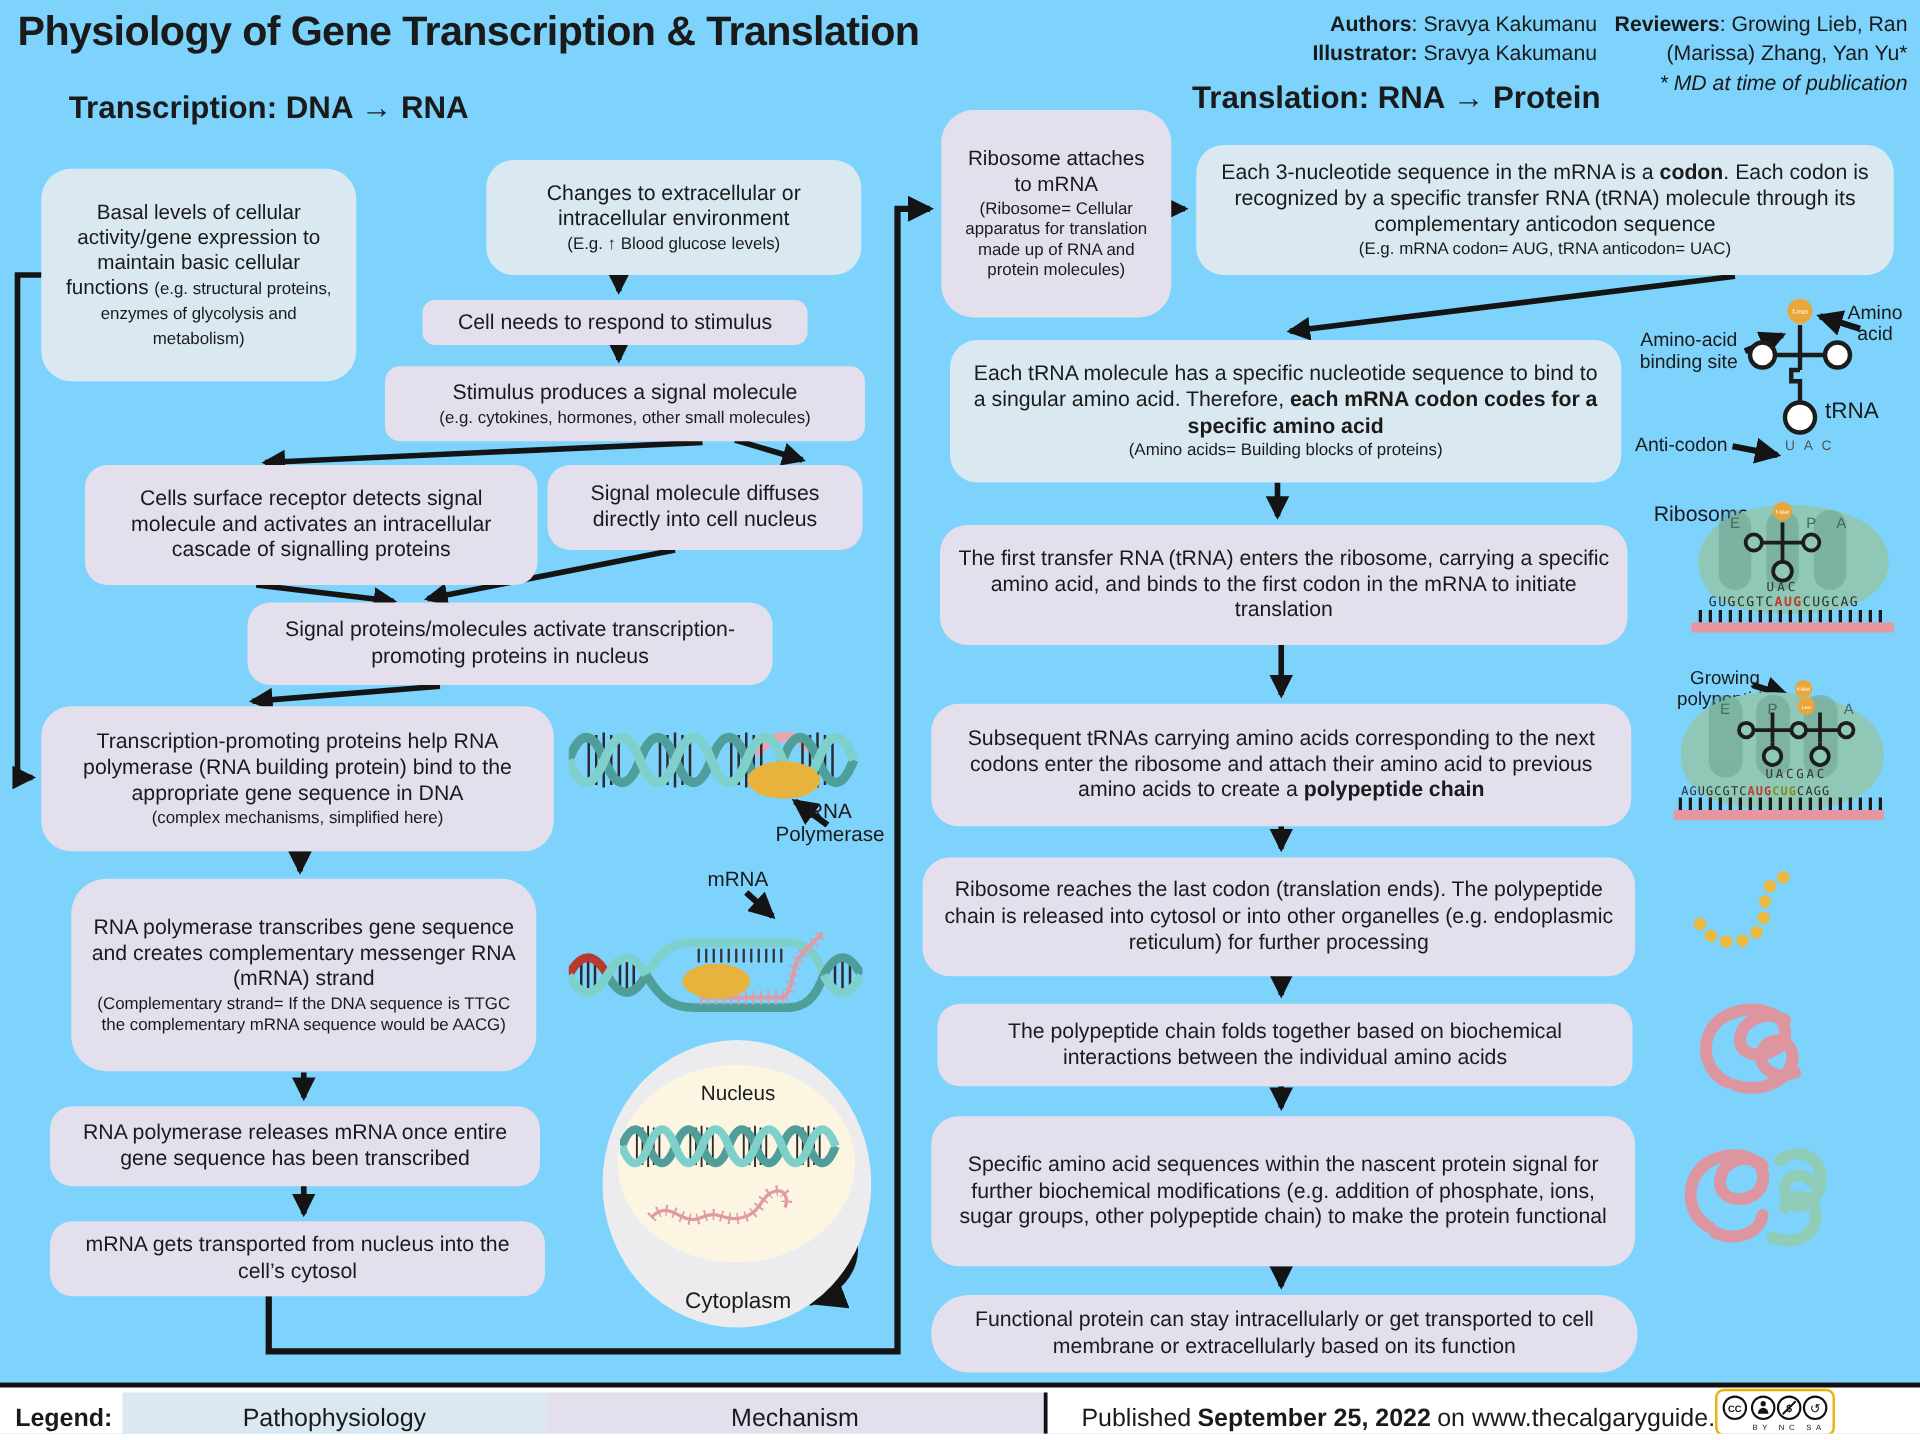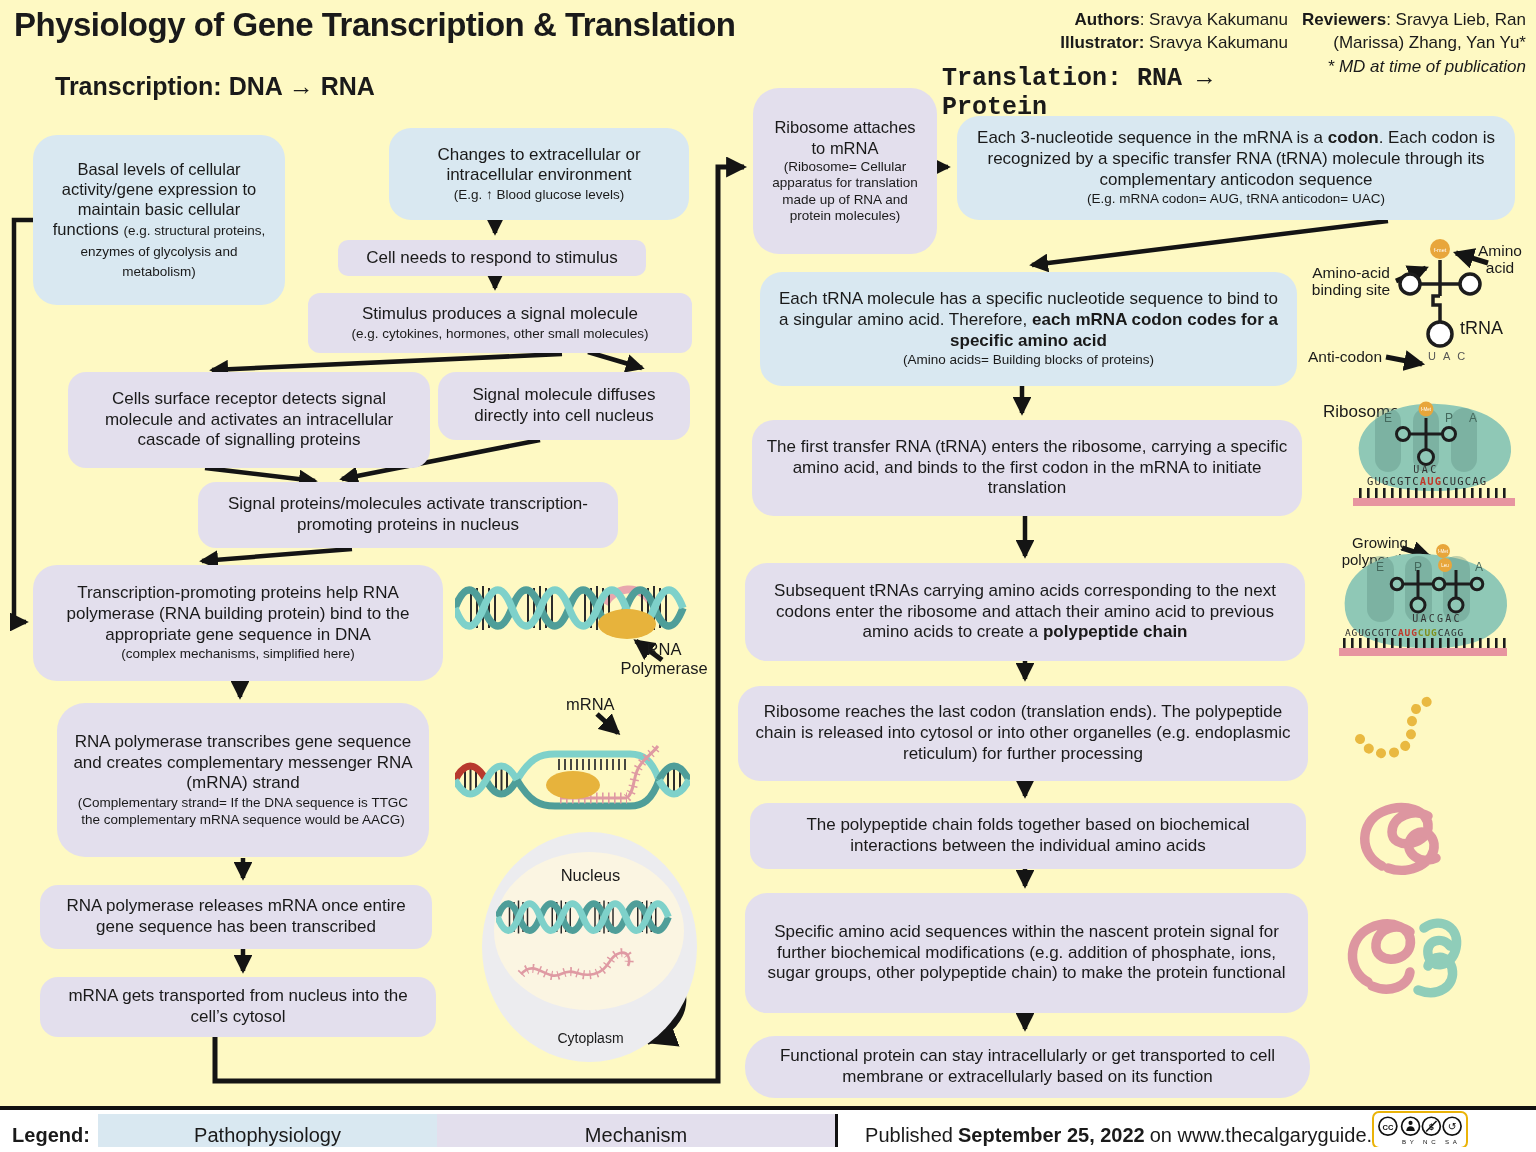--- a/index.html
+++ b/index.html
@@ -1,23 +1,23 @@
 <!DOCTYPE html>
 <html><head>
 <meta charset="utf-8">
 <style>
   html,body{margin:0;padding:0;background:#fff;}
-  #canvas{position:relative;width:1536px;height:1147px;background:#fef9c3;overflow:hidden;
+  #canvas{position:relative;width:1536px;height:1147px;background:#7dd3fc;overflow:hidden;
           font-family:"Liberation Sans",sans-serif;color:#1a1a1a;}
   .abs{position:absolute;}
   
   .title{left:14px;top:6px;font-size:33px;font-weight:700;letter-spacing:-0.5px;}
   .h-sec{font-size:25px;font-weight:700;}
   .h-transcription{left:55px;top:72px;}
-  .h-translation{left:942px;top:64px;width:350px;text-align:left;font-family:Liberation Mono, monospace;}
+  .h-translation{left:942px;top:64px;width:350px;text-align:center;}
   .credits{right:10px;top:8px;display:flex;gap:14px;font-size:17px;line-height:1.38;}
   .credits .col{text-align:right;}
   .credits .md{font-style:italic;}
   
   .bx{position:absolute;border-radius:18px;display:flex;align-items:center;justify-content:center;
       text-align:center;padding:6px 14px;box-sizing:border-box;font-size:17px;line-height:1.22;}
   .blue{background:#d9e8f1;}
   .purp{background:#e3dfed;}
   .sub{font-size:13.5px;line-height:1.22;}
   .blk{display:block;margin-top:1px;}
@@ -45,21 +45,21 @@
   .figlab{font-size:16.5px;line-height:1.15;}
   .l-rnapol{left:612px;top:640px;width:104px;text-align:center;}
   .l-mrna{left:566px;top:695px;width:70px;}
   .l-ribosome{left:1323px;top:402px;font-size:17px;}
   .l-growing{left:1337px;top:534px;width:86px;text-align:center;font-size:15px;}
   
   .f-cell{left:478px;top:832px;width:225px;height:232px;}
   .cell-outer{position:absolute;left:4px;top:0;width:215px;height:230px;border-radius:50%;background:#ececef;}
   .cell-inner{position:absolute;left:16px;top:20px;width:190px;height:158px;border-radius:50%;background:#fbf5e2;}
   .l-nucleus{position:absolute;left:0;right:0;top:34px;text-align:center;font-size:16.5px;}
-  .l-cytoplasm{position:absolute;left:0;right:0;top:198px;text-align:center;font-size:14px;}
+  .l-cytoplasm{position:absolute;left:0;right:0;top:198px;text-align:center;font-size:18px;}
   
   .f-trnadiag{left:1308px;top:238px;width:226px;height:142px;font-size:15.5px;line-height:1.12;}
   .td-aa{position:absolute;left:160px;top:4px;width:64px;text-align:center;}
   .td-bind{position:absolute;left:0;top:26px;width:86px;text-align:center;}
   .td-trna{position:absolute;left:152px;top:80px;font-size:18px;}
   .td-anti{position:absolute;left:0;top:110px;width:80px;}
   
   .legend{left:0;top:1106px;width:1536px;height:46px;border-top:4px solid #111;box-sizing:border-box;background:#fff;}
   .legend .cell{position:absolute;top:4px;height:42px;display:flex;align-items:center;justify-content:center;font-size:20px;}
   .lg-label{left:8px;width:86px;font-weight:700;justify-content:flex-start;}
@@ -76,21 +76,21 @@
 
 <div id="canvas">
 
   <div class="abs title">Physiology of Gene Transcription &amp; Translation</div>
   <div class="abs credits">
     <div class="col">
       <div><b>Authors</b><span>: Sravya Kakumanu</span></div>
       <div><b>Illustrator:</b><span> Sravya Kakumanu</span></div>
     </div>
     <div class="col">
-      <div><b>Reviewers</b><span>: Sravya Lieb, Ran</span></div>
+      <div><b>Reviewers</b><span>: Growing Lieb, Ran</span></div>
       <div>(Marissa) Zhang, Yan Yu*</div>
       <div class="md">* MD at time of publication</div>
     </div>
   </div>
   <div class="abs h-sec h-transcription">Transcription: DNA → RNA</div>
   <div class="abs h-sec h-translation">Translation: RNA → Protein</div>
 
   <svg class="abs" style="left:0;top:0;" width="1536" height="1152" viewBox="0 0 1536 1152" fill="none">
     <defs>
       <marker id="ah" viewBox="0 0 10 10" refX="8.5" refY="5" markerWidth="4.2" markerHeight="4.2" orient="auto-start-reverse">

